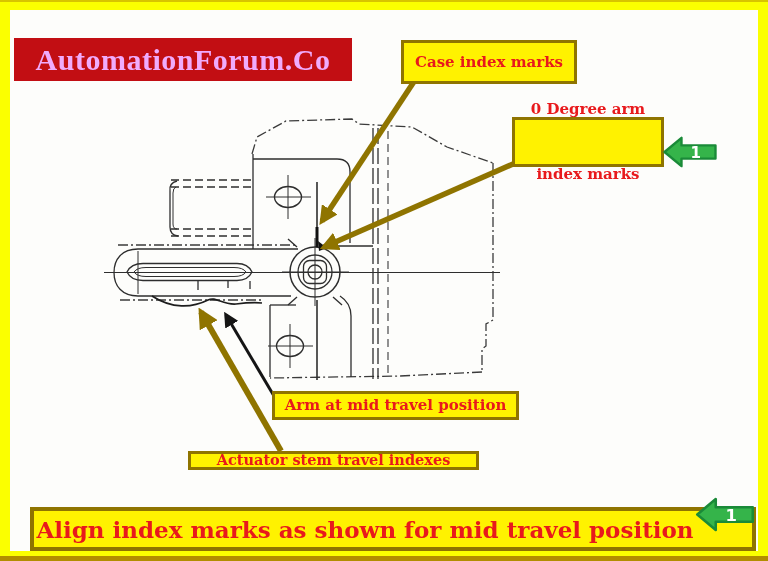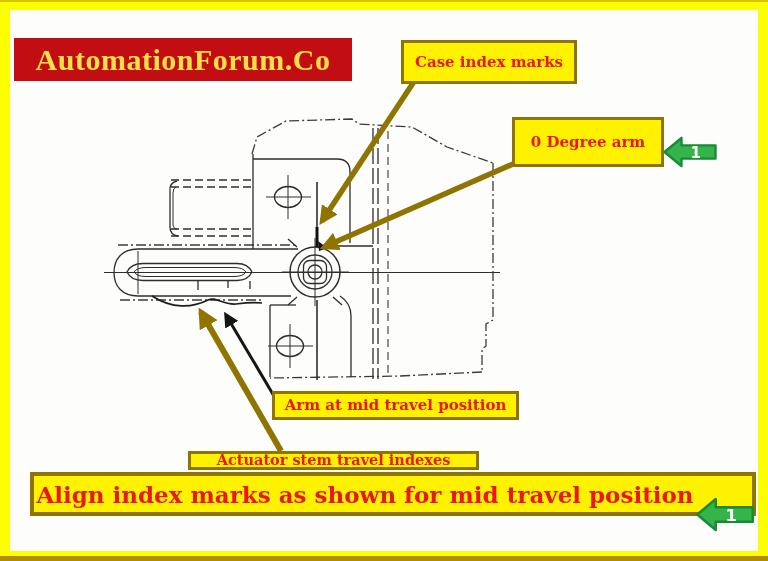--- a/index.html
+++ b/index.html
@@ -20,41 +20,41 @@
   .frame-accent-top {
     position:absolute; left:0; right:0; top:0; height:2px;
     background:#d8c400; z-index:7; pointer-events:none;
   }
   .frame-accent-bottom {
     position:absolute; left:0; right:0; bottom:0; height:5px;
     background:#b28d00; z-index:7; pointer-events:none;
   }
   .logo {
     position:absolute; left:14px; top:38px; width:338px; height:43px;
-    background:#c20e13; color:#fde047;
+    background:#c20e13; color:#f0abfc;
     font: bold 30px "Liberation Serif", serif;
     letter-spacing:.5px;
     display:flex; align-items:center; justify-content:center;
     z-index:4;
   }
   .callout {
     position:absolute;
     background:#fff200;
     border:3px solid #8f7400;
     color:#e8191c;
     font-weight:bold; font-size:15px; line-height:1.25;
     display:flex; align-items:center; justify-content:center;
     text-align:center; z-index:4;
   }
   #co-case { left:401px; top:40px;  width:176px; height:44px; }
   #co-zero { left:512px; top:117px; width:152px; height:50px; flex-direction:column;gap:46px; }
   #co-arm  { left:272px; top:391px; width:247px; height:29px; }
   #co-stem { left:188px; top:451px; width:291px; height:19px; font-size:14.5px; }
   .banner {
-    position:absolute; left:30px; top:472px; width:726px; height:44px;
+    position:absolute; left:30px; top:507px; width:726px; height:44px;
     background:#fff200; border:4px solid #8f7400;
     color:#e8191c; font-weight:bold; font-size:23px;
     display:flex; align-items:center; justify-content:center;
     padding-right:56px; z-index:4; white-space:nowrap;
   }
   .svg-layer {
     position:absolute; inset:0; z-index:3; pointer-events:none;
   }
   .step-arrow { position:absolute; z-index:5; }
   #step-top    { left:661px; top:135px; width:58px; height:34px; }
@@ -168,20 +168,21 @@
   <div class="logo">
     <span>AutomationForum.Co</span>
   </div>
 
   <div class="callout" id="co-case">
     <span>Case index marks</span>
   </div>
 
   <div class="callout" id="co-zero">
     <span>0 Degree arm</span>
+    <span>index marks</span>
   </div>
 
   <div class="callout" id="co-arm">
     <span>Arm at mid travel position</span>
   </div>
 
   <div class="callout" id="co-stem">
     <span>Actuator stem travel indexes</span>
   </div>
 

